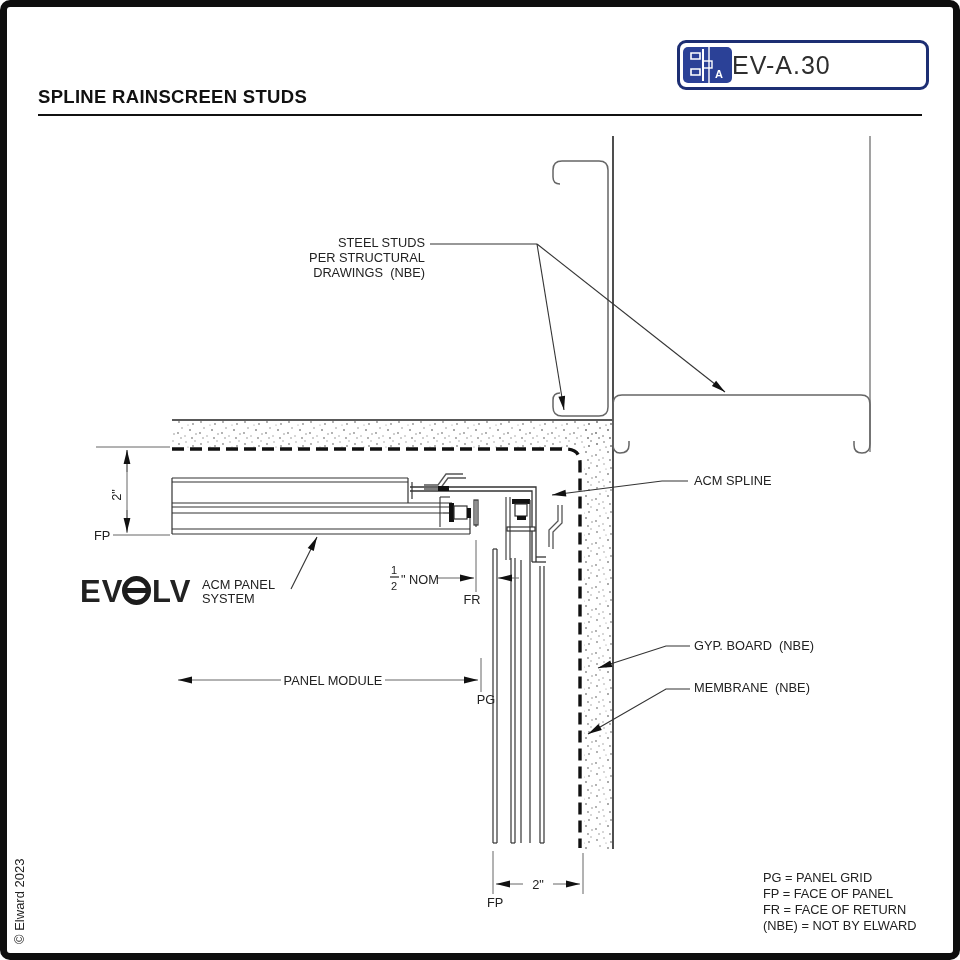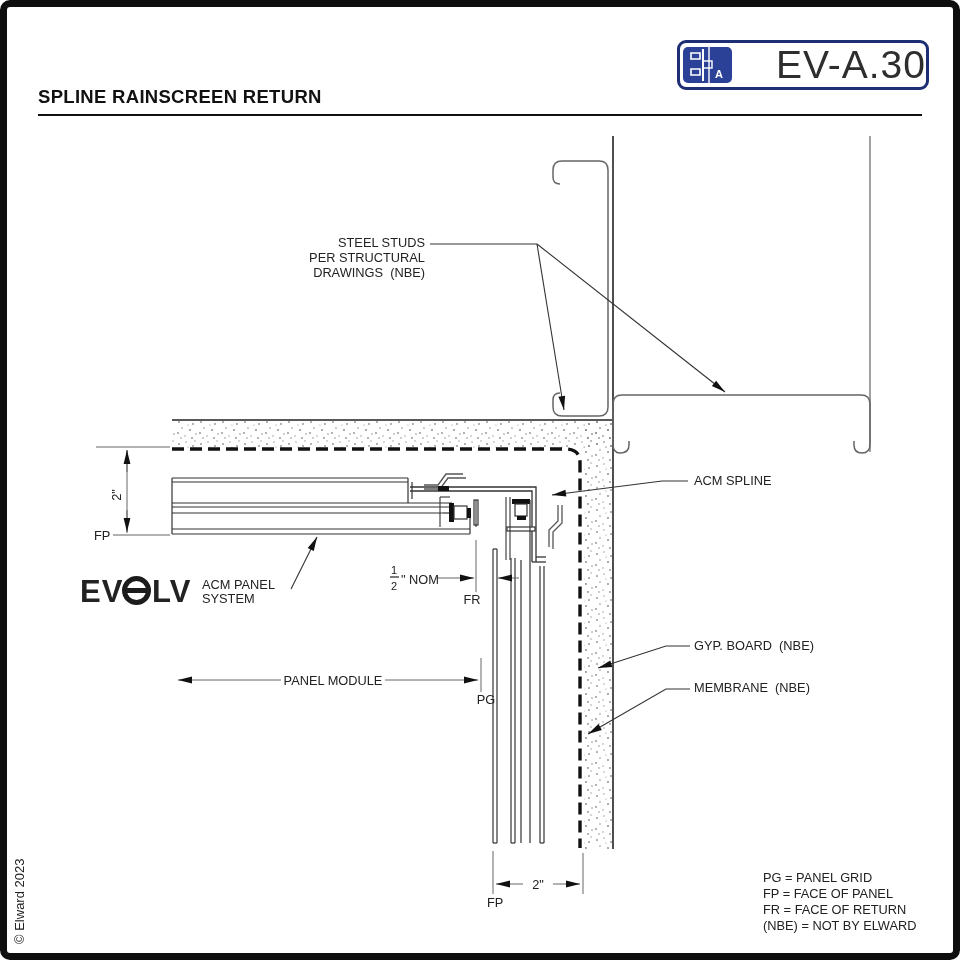--- a/index.html
+++ b/index.html
@@ -3,32 +3,32 @@
 <meta charset="utf-8">
 <style>
   html,body{margin:0;padding:0;background:#fff;}
   body{width:960px;height:960px;position:relative;font-family:"Liberation Sans",sans-serif;overflow:hidden;}
   .frame{position:absolute;inset:0;border:7px solid #0e0e0e;border-radius:10px;pointer-events:none;z-index:5;}
   .page-title{position:absolute;left:38px;top:86px;font-size:18.5px;font-weight:bold;color:#111;letter-spacing:.3px;}
   .title-rule{position:absolute;left:38px;top:114px;width:884px;border-top:2.6px solid #111;}
   .dwg-box{position:absolute;left:677px;top:40px;width:246px;height:44px;border:3px solid #1d2e73;border-radius:9px;background:#fff;display:flex;align-items:center;}
   .dwg-icon{width:49px;height:36px;margin-left:3px;border-radius:5px;background:#2b4197;position:relative;flex:none;}
   .dwg-icon svg{position:absolute;left:0;top:0;}
-  .dwg-num{flex:1;text-align:right;font-size:39px;color:#2e2e2e;letter-spacing:1px;}
+  .dwg-num{flex:1;text-align:left;font-size:25px;color:#2e2e2e;letter-spacing:1px;}
   svg.detail text{font-family:"Liberation Sans",sans-serif;fill:#222;white-space:pre;}
   .ann{font-size:12.8px;}
   .sm{font-size:11px;}
   .logo-t{font-size:31px;font-weight:bold;fill:#1c1c1c;letter-spacing:1px;}
 </style>
 </head>
 <body>
 
 <div class="frame"></div>
 
-<div class="page-title">SPLINE RAINSCREEN RETURN</div>
+<div class="page-title">SPLINE RAINSCREEN STUDS</div>
 <div class="title-rule"></div>
 
 <div class="dwg-box">
   <div class="dwg-icon">
     <svg width="49" height="36" viewBox="0 0 49 36">
       <line x1="20" y1="2" x2="20" y2="34" stroke="#fff" stroke-width="2"></line>
       <line x1="26" y1="0" x2="26" y2="36" stroke="#fff" stroke-width="1.4"></line>
       <path d="M8 6 H17 V12 H8 Z" fill="none" stroke="#fff" stroke-width="1.6"></path>
       <path d="M8 22 H17 V28 H8 Z" fill="none" stroke="#fff" stroke-width="1.6"></path>
       <rect x="20" y="14" width="9" height="7" fill="none" stroke="#fff" stroke-width="1.4"></rect>

